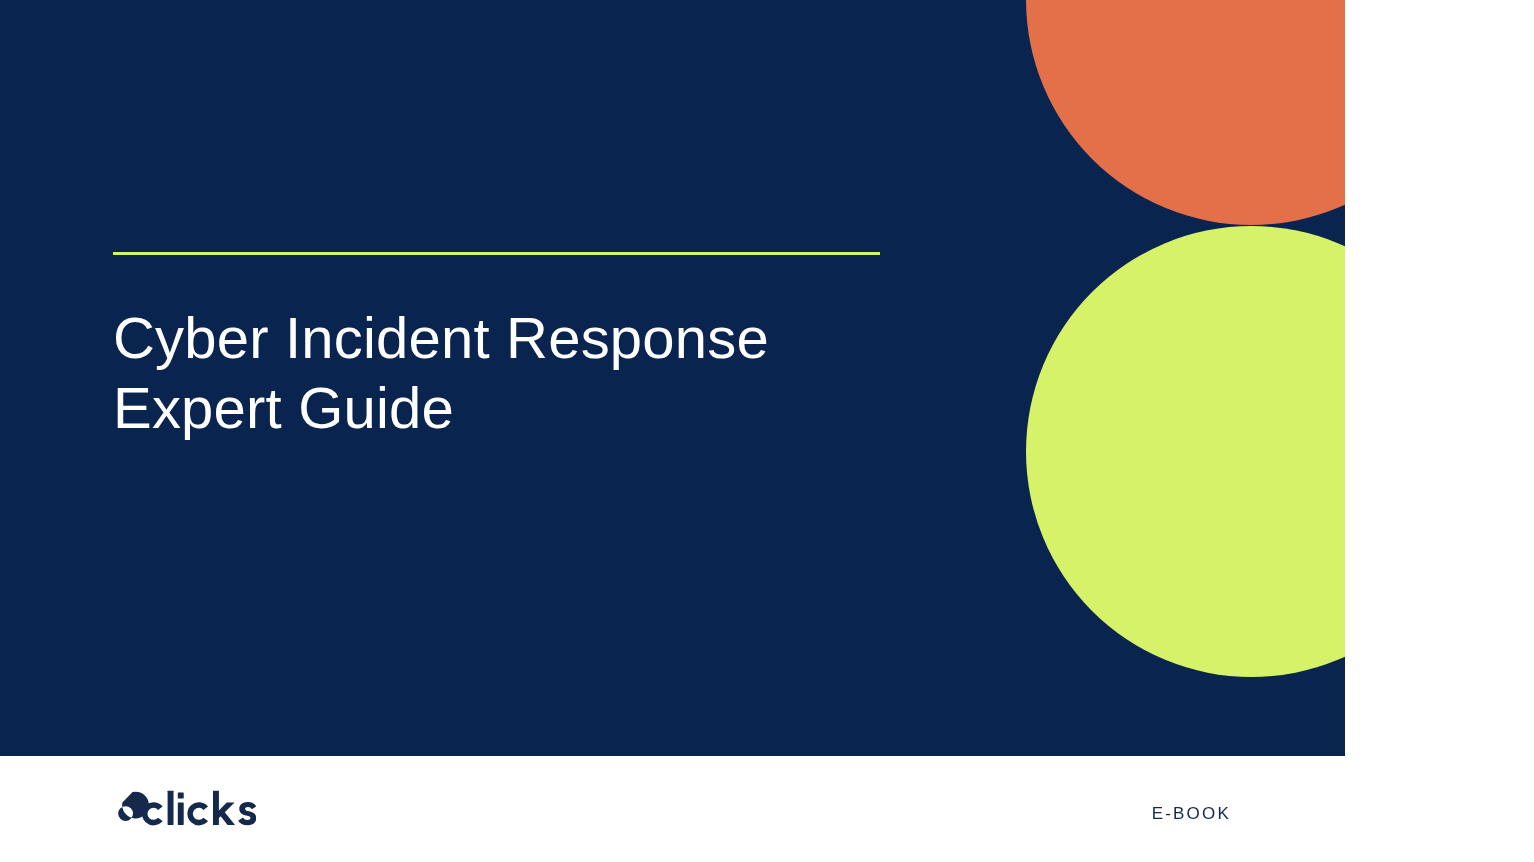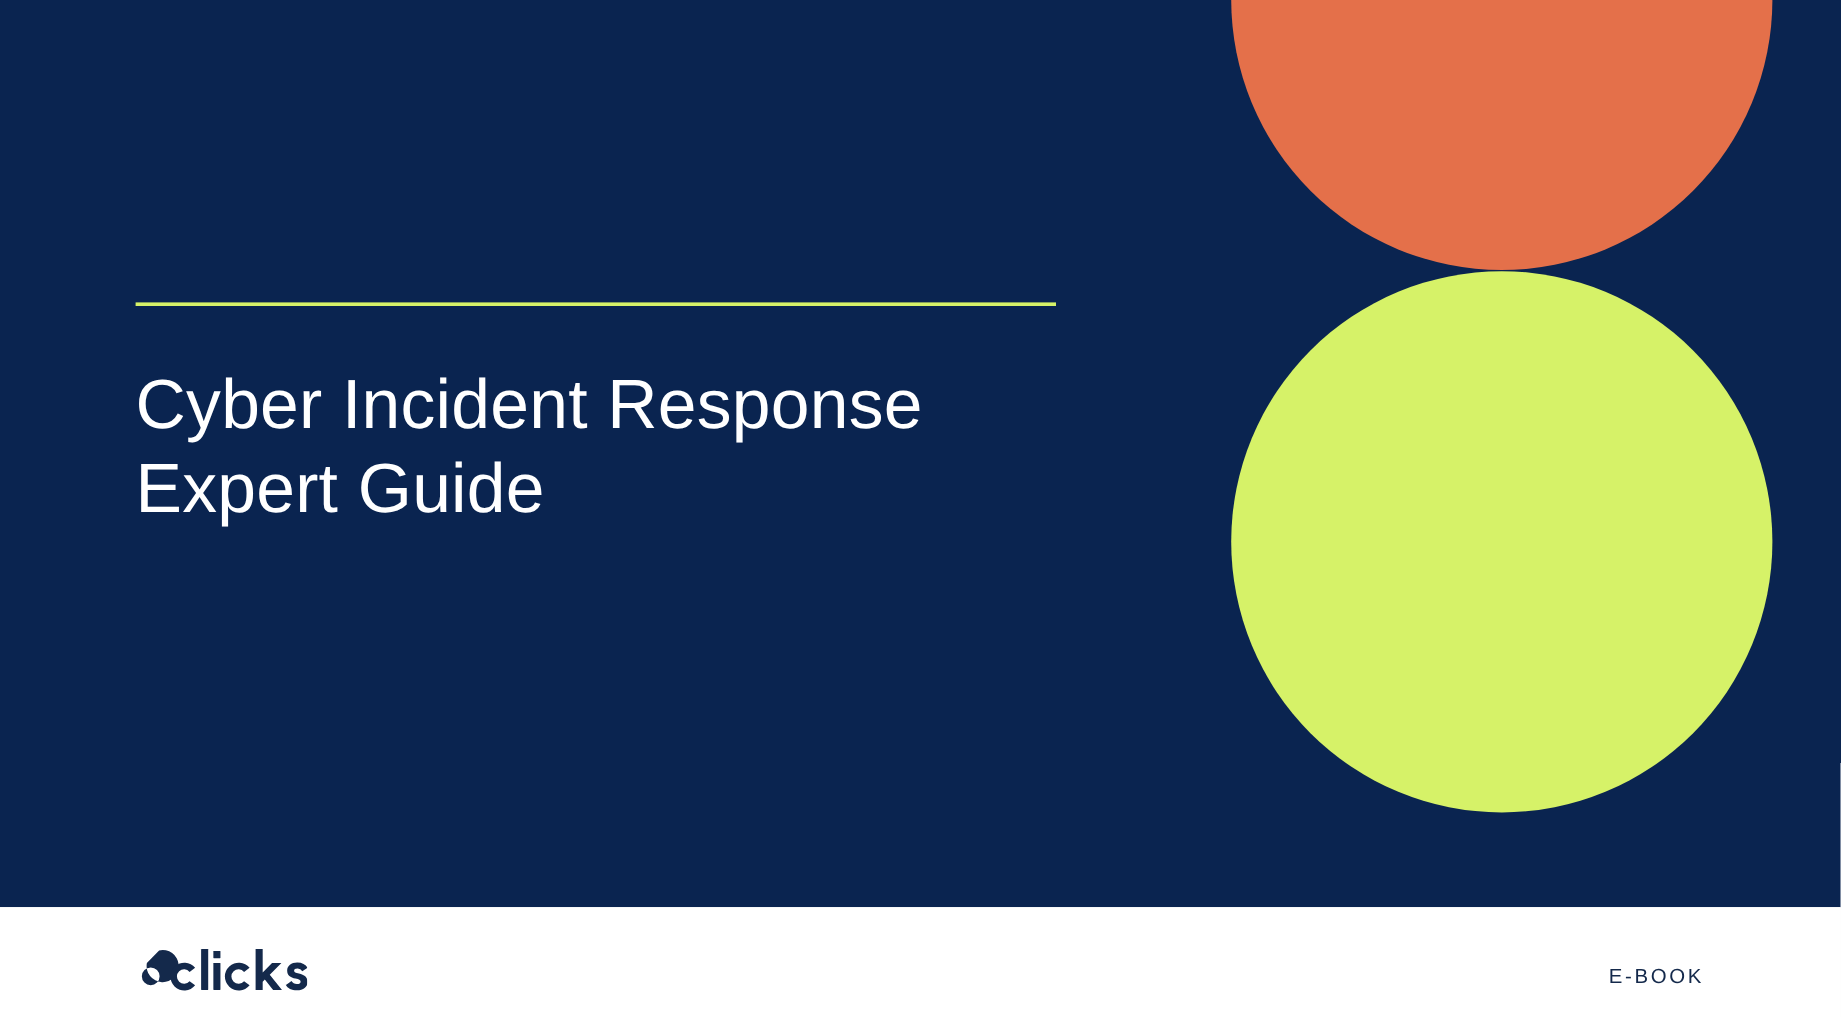--- a/index.html
+++ b/index.html
@@ -8,21 +8,21 @@
     padding: 0;
     background: #ffffff;
   }
   body {
     font-family: "Liberation Sans", sans-serif;
     -webkit-font-smoothing: antialiased;
   }
 
   #cover {
     position: relative;
-    width: 1534px;
+    width: 1345px;
     height: 862px;
     overflow: hidden;
     background: #ffffff;
   }
 
   
   .hero {
     position: absolute;
     left: 0;
     top: 0;

